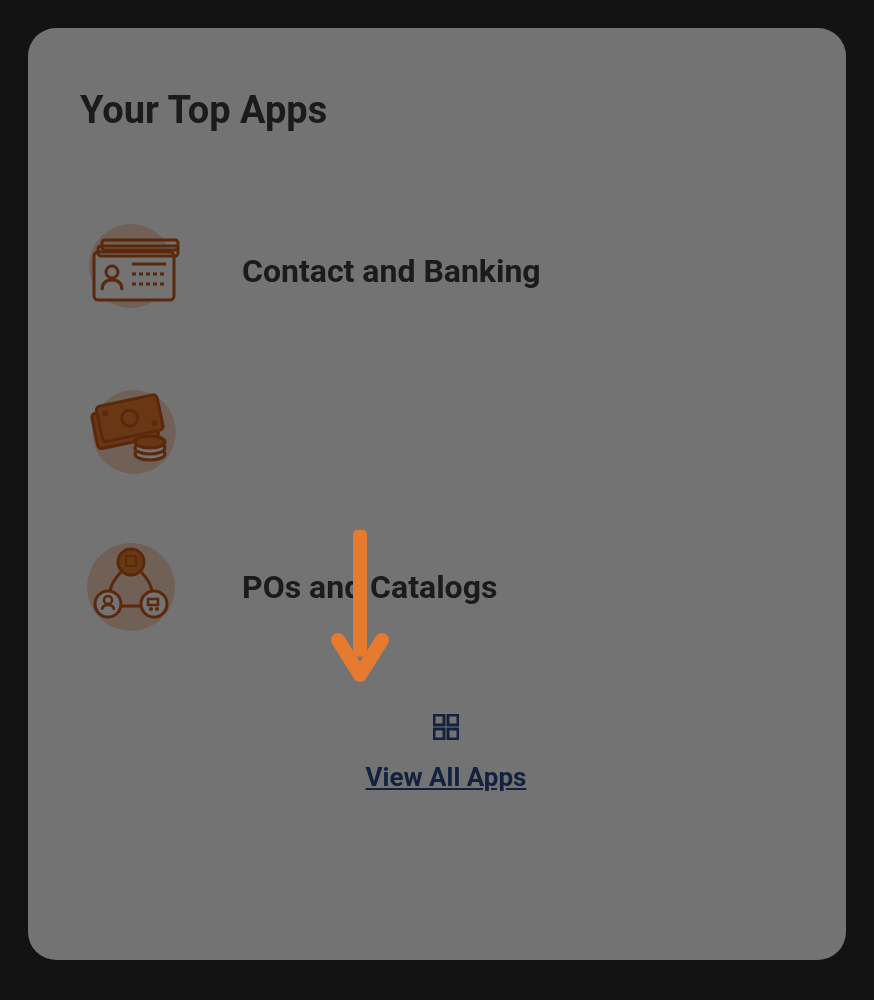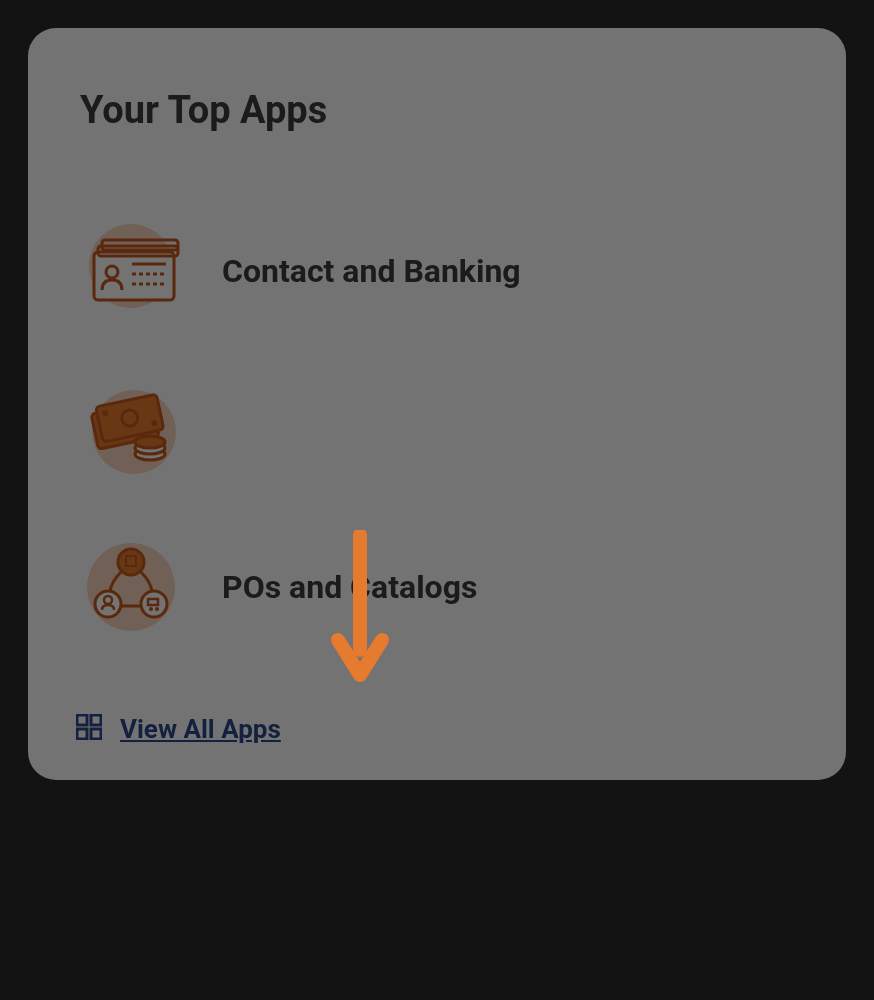--- a/index.html
+++ b/index.html
@@ -13,36 +13,36 @@
       width: 874px;
       height: 1000px;
       position: relative;
       overflow: hidden;
     }
     .card {
       position: absolute;
       left: 28px;
       top: 28px;
       width: 818px;
-      height: 752px;
+      height: 932px;
       background: #fff;
       border-radius: 28px;
       padding: 60px 48px 48px 48px;
     }
     .card-title {
       font-size: 38px;
       font-weight: 700;
       color: #3d3d3d;
       margin-bottom: 60px;
       margin-left: 4px;
     }
     .app-row {
       display: flex;
       align-items: center;
-      gap: 36px;
+      gap: 56px;
       padding: 24px 0;
       border-radius: 20px;
       cursor: pointer;
       position: relative;
       z-index: 1;
     }
     .app-row.highlight {
       background: #fff;
       box-shadow: 0 8px 32px rgba(0,0,0,0.18);
       padding: 40px 24px;
@@ -61,21 +61,22 @@
     .app-label {
       font-size: 32px;
       font-weight: 700;
       color: #3d3d3d;
     }
     .footer-link {
       display: flex;
       align-items: center;
       gap: 18px;
       margin-top: 48px;
-      margin-left: 0;
+      margin-left: 18px;
+      flex-direction: column;
     }
     .footer-link-text {
       font-size: 26px;
       font-weight: 700;
       color: #2e4a8a;
       text-decoration: underline;
       cursor: pointer;
     }
     .overlay {
       position: absolute;

